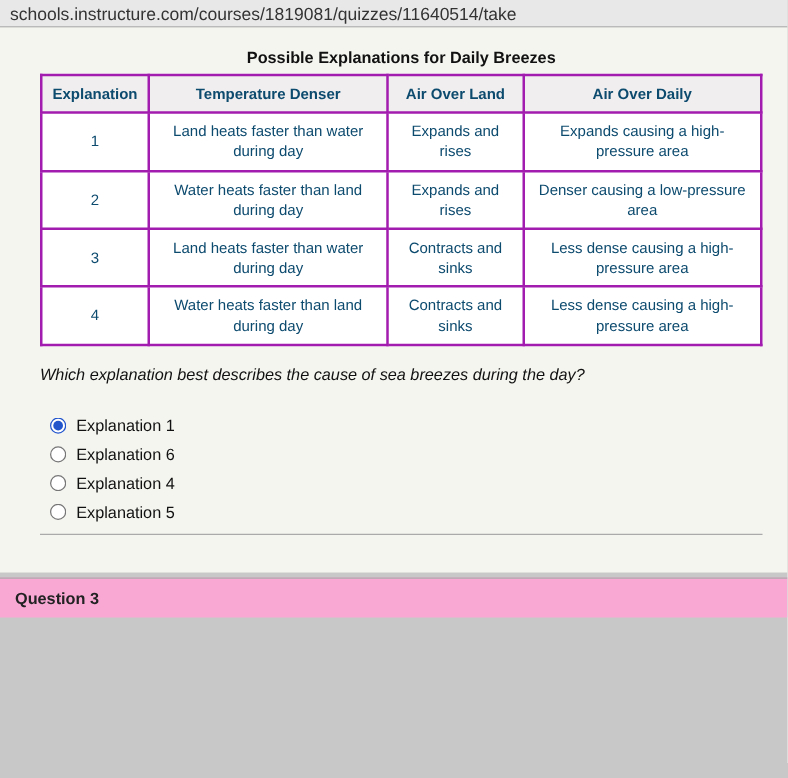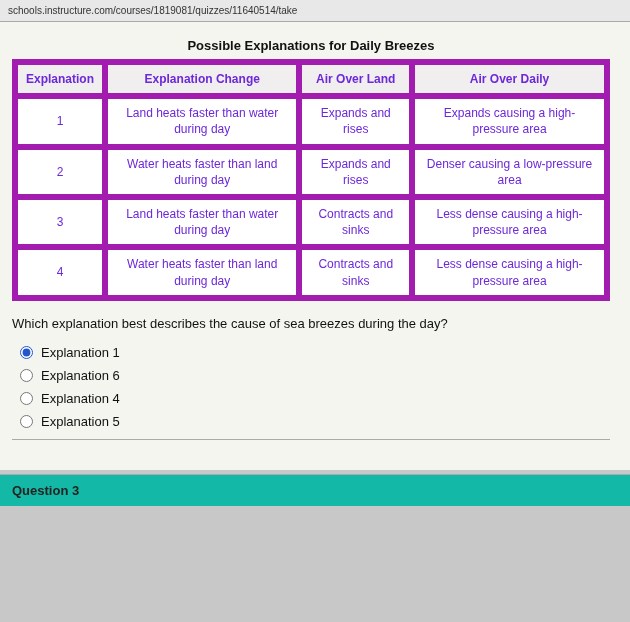--- a/index.html
+++ b/index.html
@@ -8,68 +8,69 @@
       font-size: 13px;
       background: #c8c8c8;
       width: 630px;
       min-height: 622px;
     }
 
     .browser-bar {
       background: #e8e8e8;
       border-bottom: 1px solid #aaa;
       padding: 4px 8px;
-      font-size: 10px;
+      font-size: 14px;
       color: #333;
       height: 22px;
       display: flex;
       align-items: center;
     }
 
     .main-content {
       background: #f5f5f0;
       margin: 0;
-      padding: 16px 20px 20px 12px;
+      padding: 16px 20px 20px 32px;
     }
 
     .table-title {
       text-align: center;
       font-size: 13px;
       font-weight: bold;
       margin-bottom: 6px;
       color: #111;
     }
 
     .data-table {
       width: 100%;
       border-collapse: collapse;
       margin-bottom: 14px;
       background: #fff;
       font-size: 12px;
     }
 
     .data-table th, .data-table td {
-      border: 6px solid #a21caf;
+      border: 2px solid #a21caf;
       padding: 6px 8px;
       text-align: center;
       vertical-align: middle;
-      color: #6d28d9;
+      color: #0c4a6e;
       line-height: 1.35;
     }
 
     .data-table th {
       font-weight: bold;
       background: #f0eeee;
     }
 
     .question-text {
       font-size: 13px;
       color: #111;
-      margin-bottom: 12px;
+      margin-bottom: 24px;
       line-height: 1.4;
+      font-style: italic;
     }
 
     .options-list {
       margin-left: 8px;
       margin-bottom: 4px;
     }
 
     .option-item {
       display: flex;
       align-items: center;
@@ -83,21 +84,21 @@
       accent-color: #2255cc;
     }
 
     .divider {
       border: none;
       border-top: 1px solid #aaa;
       margin: 10px 0;
     }
 
     .question-footer {
-      background: #14b8a6;
+      background: #f9a8d4;
       border-top: 1px solid #aaa;
       padding: 8px 12px;
       font-size: 13px;
       font-weight: bold;
       color: #222;
       margin-top: 4px;
     }
   </style>
 </head>
 <body>
@@ -107,21 +108,21 @@
 </div>
 
 <div class="main-content">
 
   <div class="table-title">Possible Explanations for Daily Breezes</div>
 
   <table class="data-table">
     <thead>
       <tr>
         <th>Explanation</th>
-        <th>Explanation Change</th>
+        <th>Temperature Denser</th>
         <th>Air Over Land</th>
         <th>Air Over Daily</th>
       </tr>
     </thead>
     <tbody id="table-body">
     <tr>
           <td>1</td>
           <td>Land heats faster than water during day</td>
           <td>Expands and rises</td>
           <td>Expands causing a high-pressure area</td>

